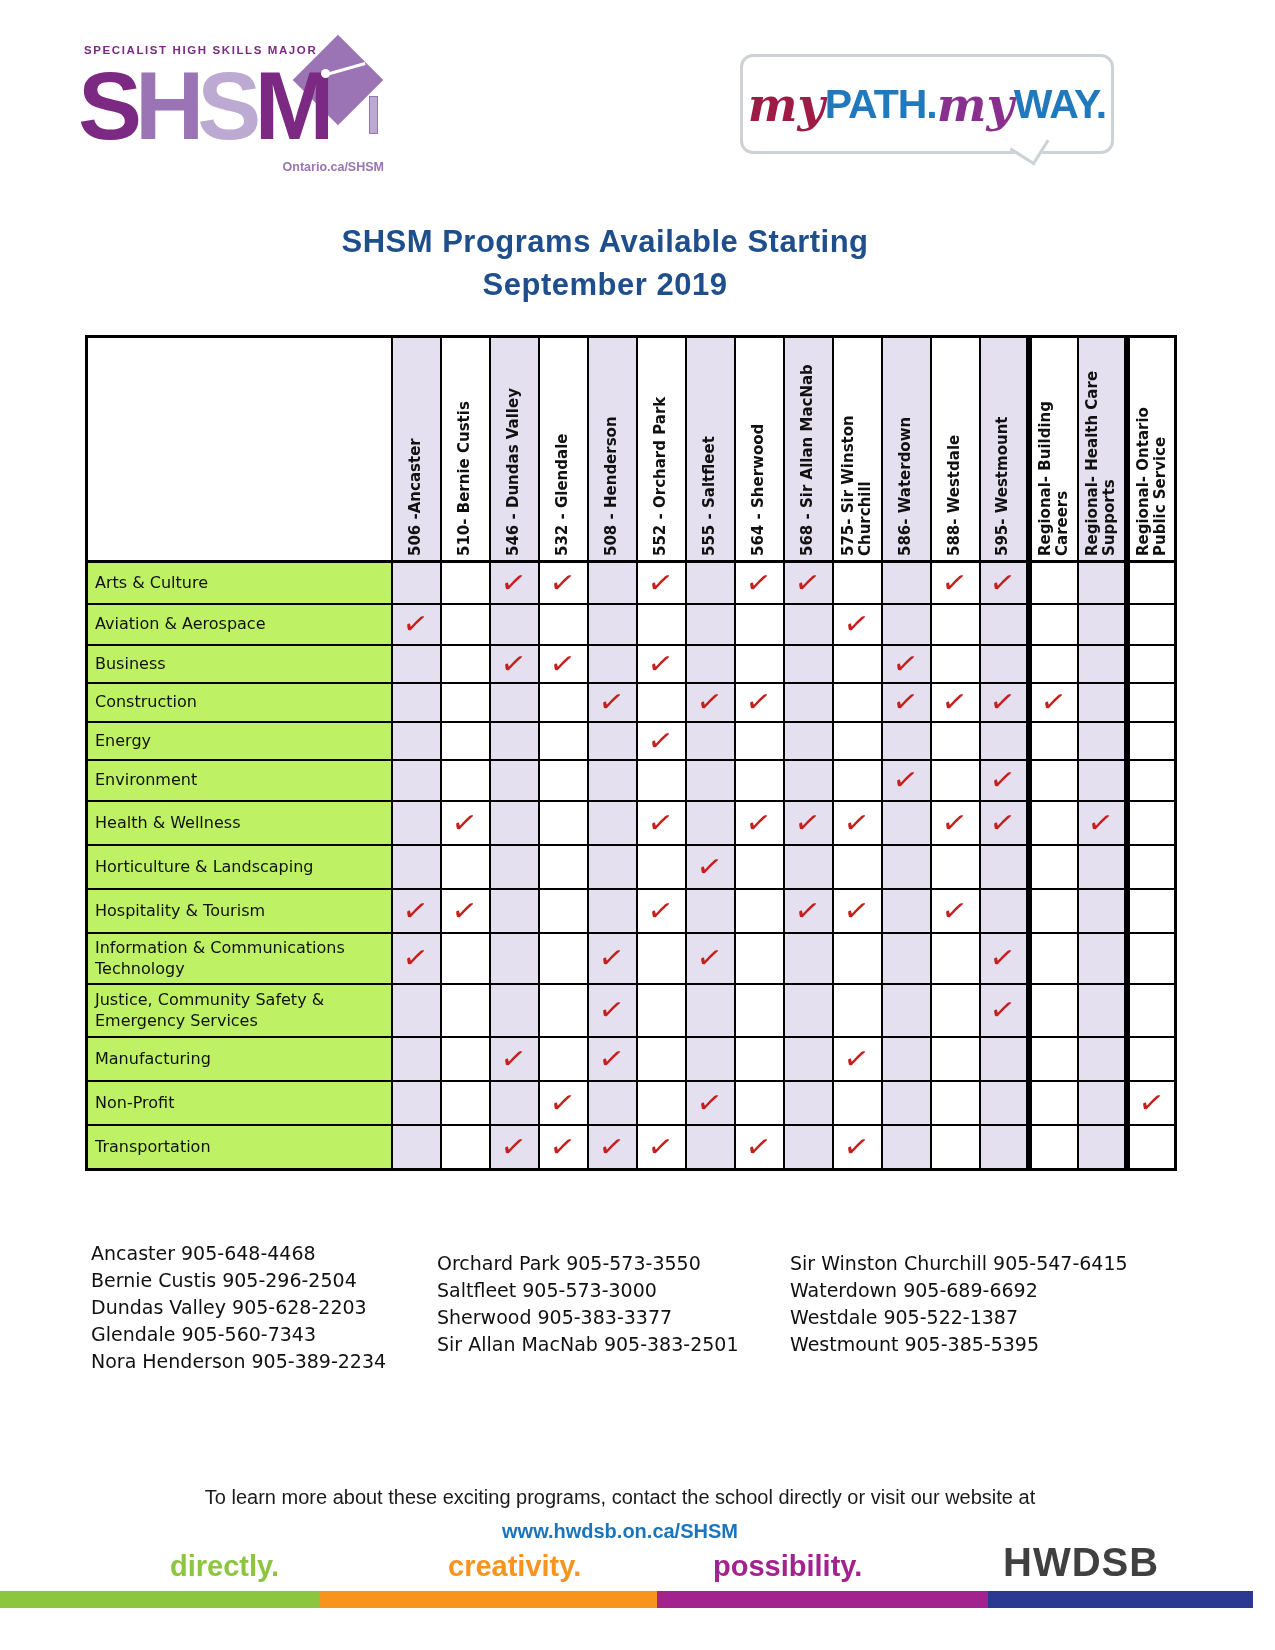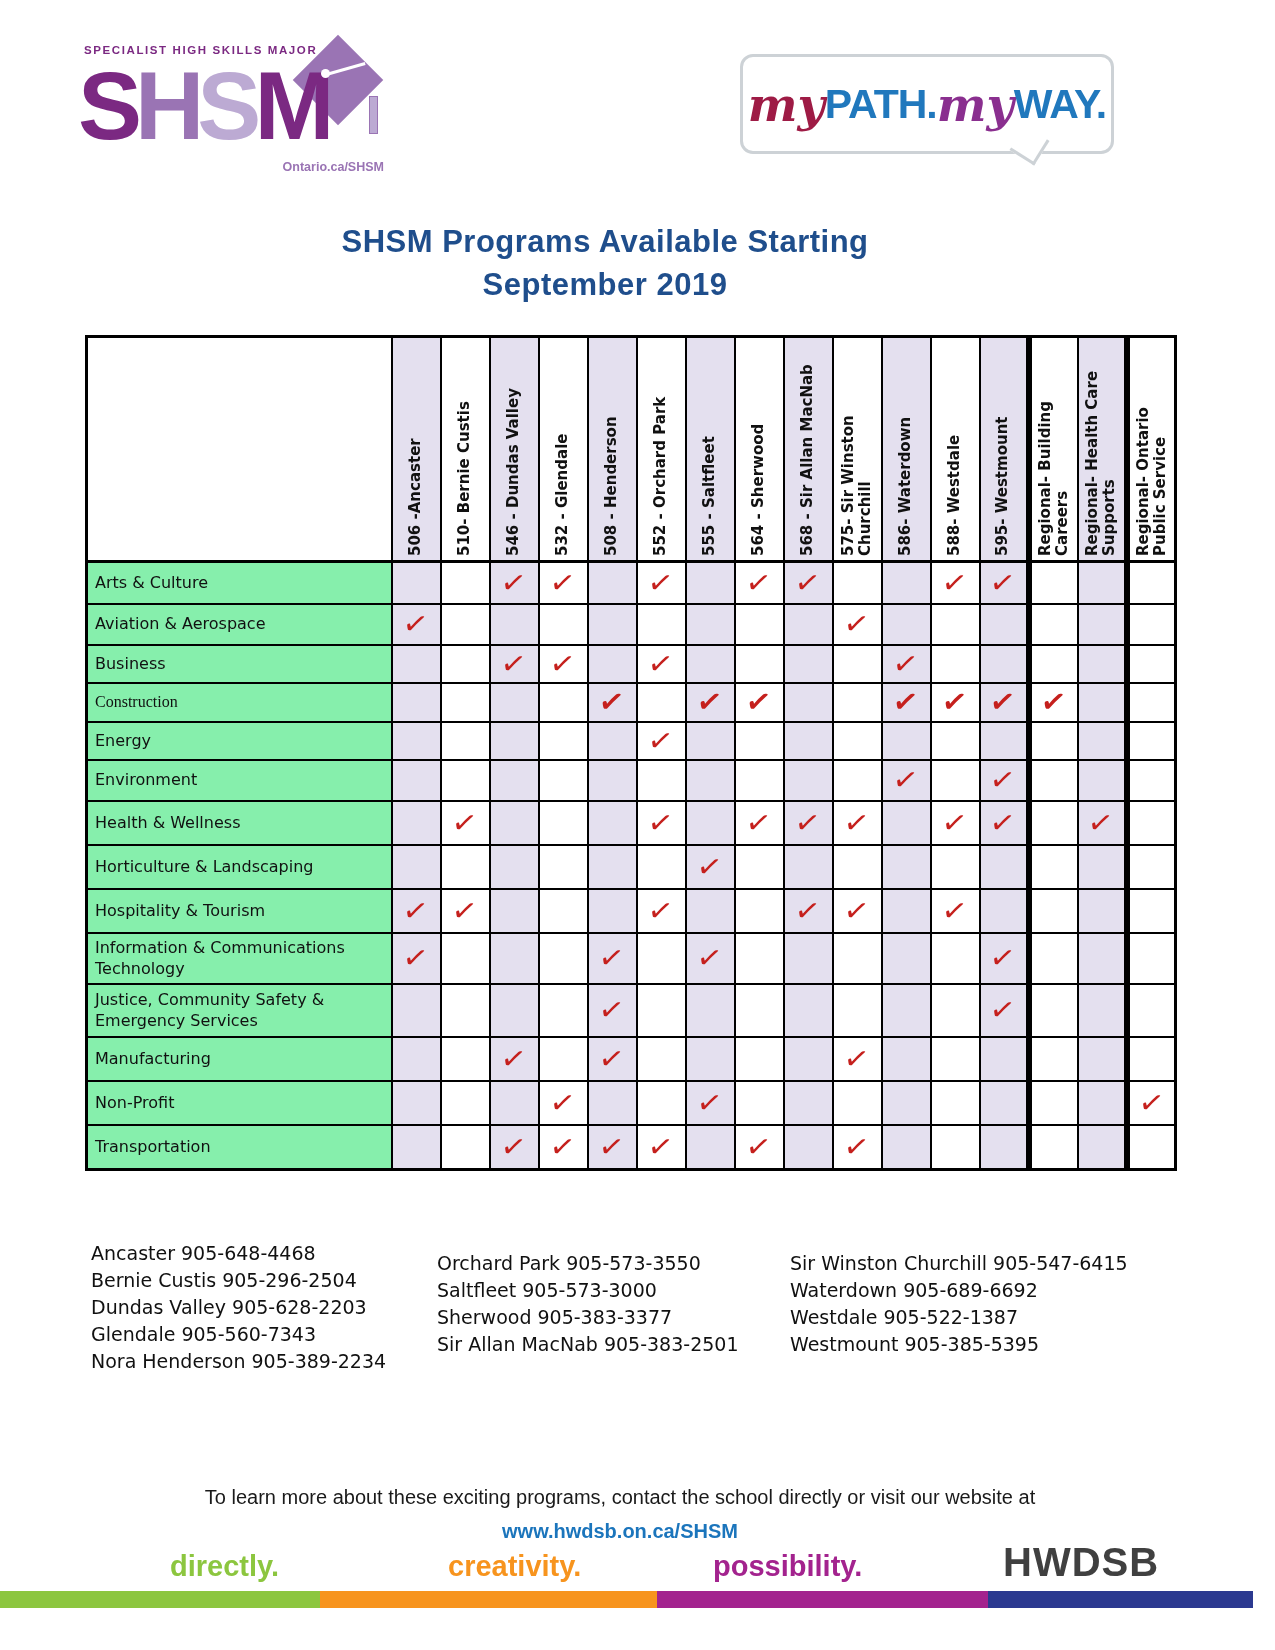--- a/index.html
+++ b/index.html
@@ -44,21 +44,21 @@
   table.matrix{position:absolute;left:85px;top:335px;border-collapse:collapse;table-layout:fixed;
     border:3px solid #000;}
   table.matrix th,table.matrix td{border:2px solid #000;padding:0;}
   thead th{height:222px;vertical-align:bottom;text-align:center;padding-bottom:8px;
     border-bottom:3px solid #000 !important;background:#fff;}
   .shade{background:var(--lavender) !important;}
   thead th.shade{background:var(--lavender) !important;}
   .sep{border-left:6px solid #000 !important;}
   .vtext{display:inline-block;writing-mode:vertical-rl;transform:rotate(180deg);
     font-size:15px;line-height:1.15;height:204px;text-align:left;color:#111;}
-  tbody th.rowlabel{background:#86efac;font-weight:normal;text-align:left;padding:3px 7px;
+  tbody th.rowlabel{background:#bef264;font-weight:normal;text-align:left;padding:3px 7px;
     font-size:16px;line-height:1.35;vertical-align:middle;color:#111;}
   td.cell{text-align:center;vertical-align:middle;background:#fff;}
   .check{display:inline-block;color:var(--check-red);font-size:30px;font-weight:bold;
     transform:rotate(9deg);line-height:1;}
   
   .contacts{position:absolute;left:85px;top:1240px;width:1100px;font-size:19px;line-height:27px;}
   .contact-col{position:absolute;top:0;}
   .contact-col.c1{left:0;margin-left:6px;}
   .contact-col.c2{left:352px;padding-top:10px;}
   .contact-col.c3{left:705px;padding-top:10px;}
@@ -196,21 +196,21 @@
         <td class="cell "></td>
         <td class="cell shade "></td>
         <td class="cell "></td>
         <td class="cell shade "><span class="check">✓</span></td>
         <td class="cell "></td>
         <td class="cell shade "></td>
         <td class="cell sep"></td>
         <td class="cell shade "></td>
         <td class="cell sep"></td>
       </tr>
-      <tr style="height: 39px; font-family: Liberation Serif, serif;">
+      <tr style="height: 39px;">
         <th class="rowlabel">Construction</th>
         <td class="cell shade "></td>
         <td class="cell "></td>
         <td class="cell shade "></td>
         <td class="cell "></td>
         <td class="cell shade "><span class="check">✓</span></td>
         <td class="cell "></td>
         <td class="cell shade "><span class="check">✓</span></td>
         <td class="cell "><span class="check">✓</span></td>
         <td class="cell shade "></td>

